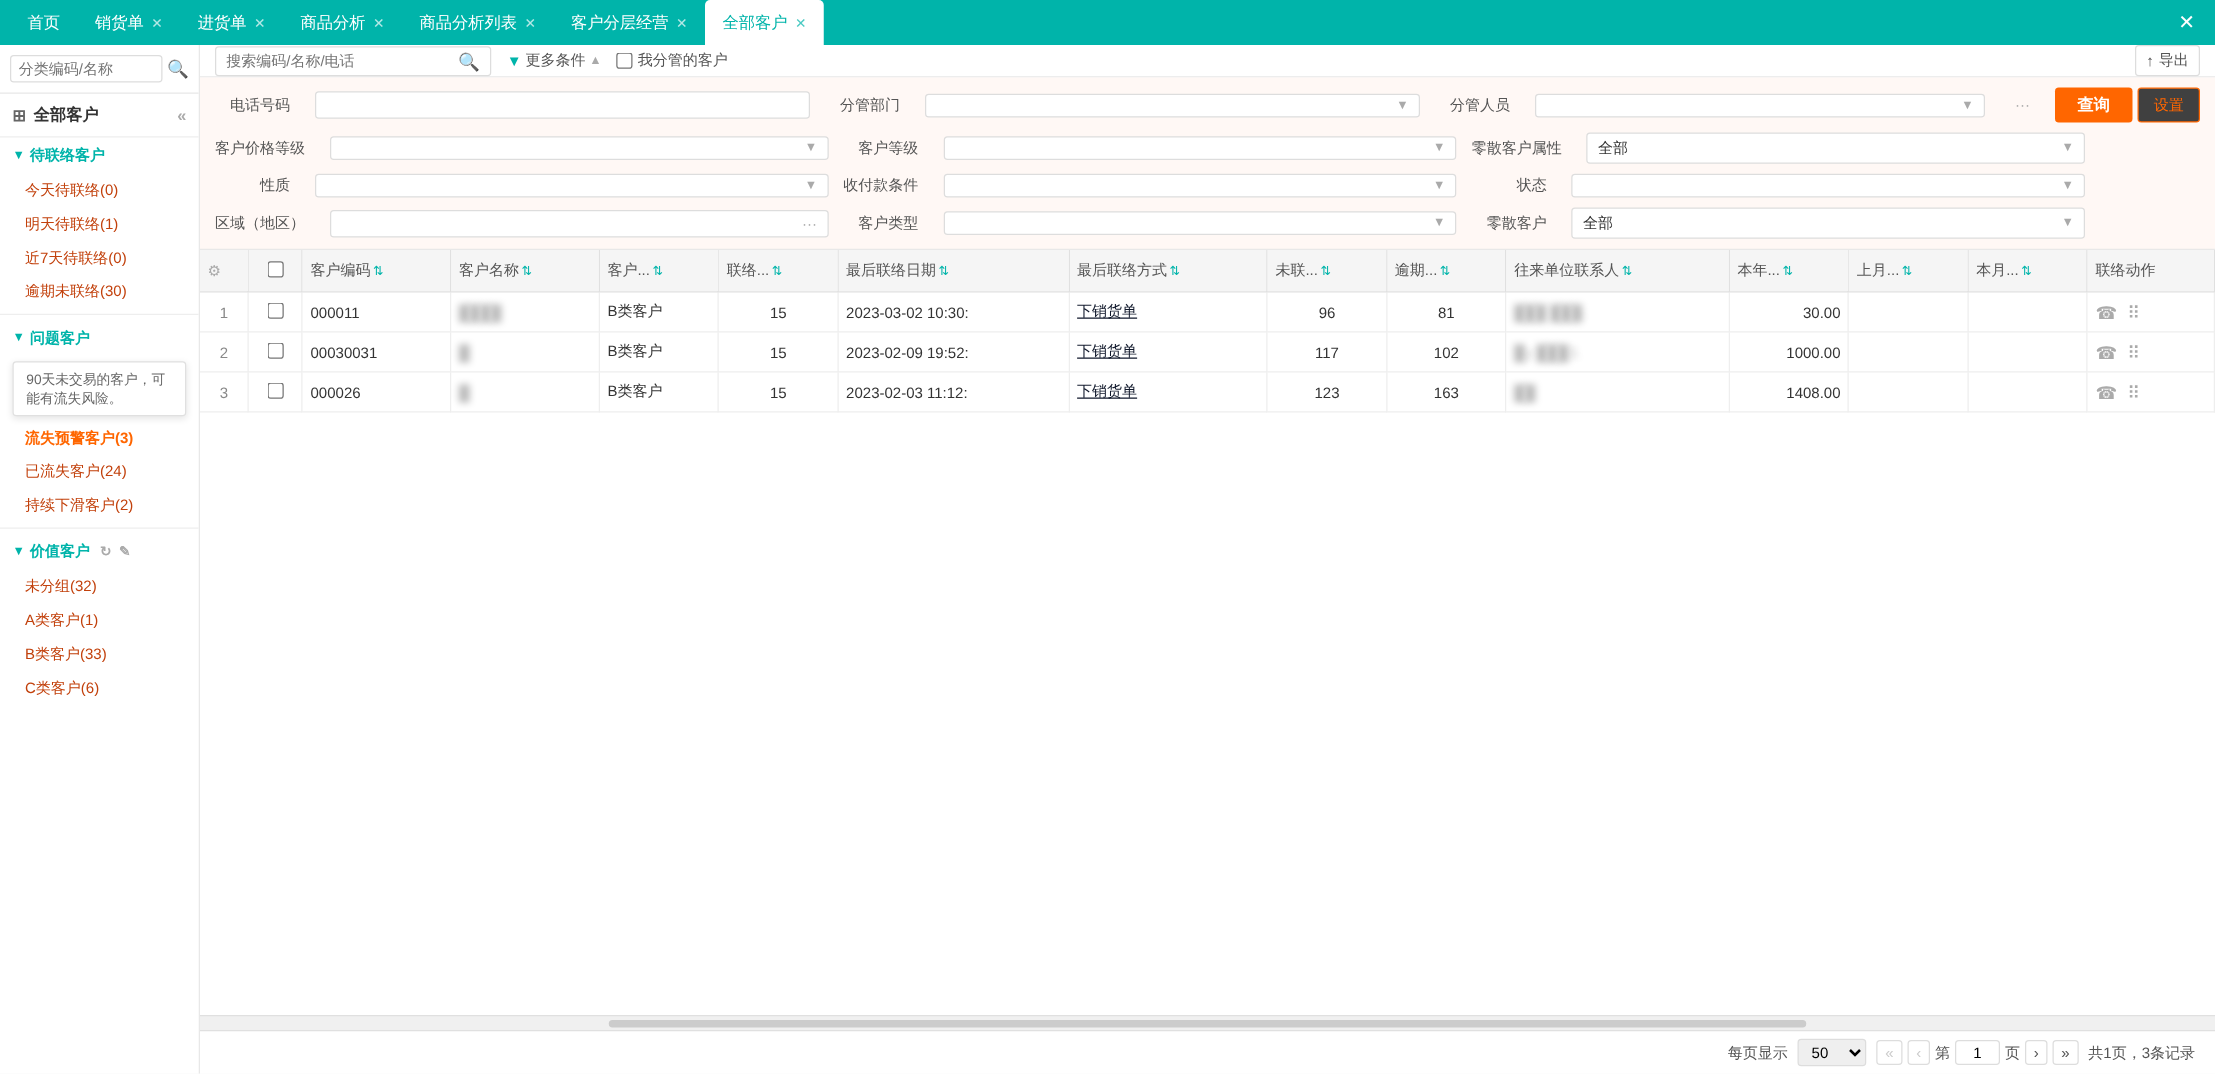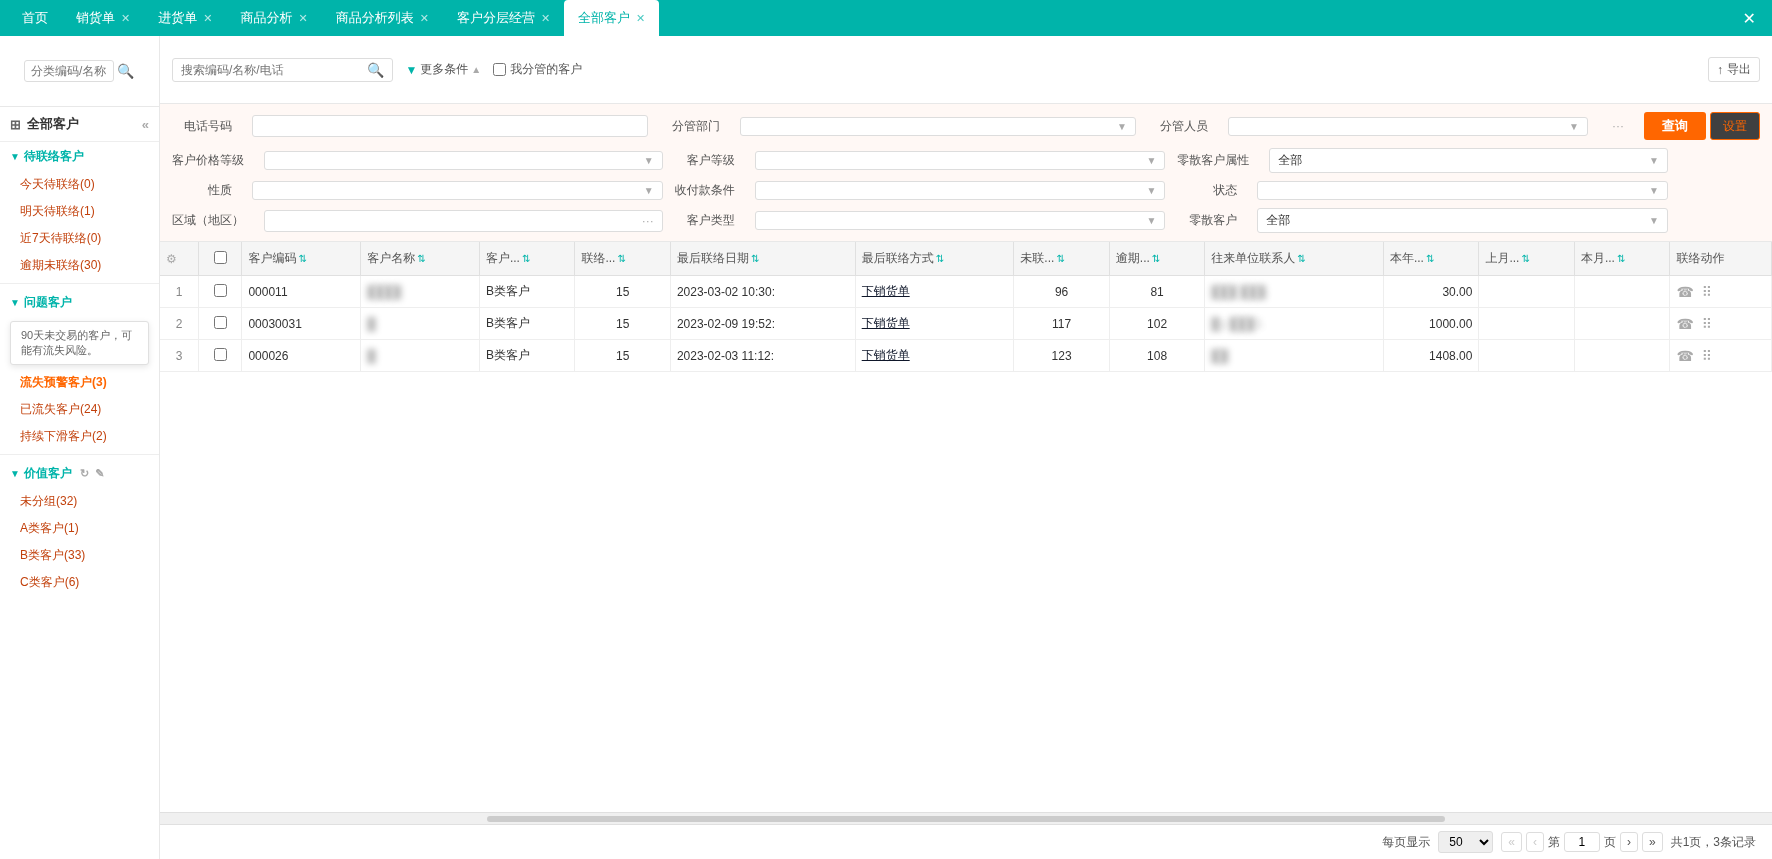--- a/index.html
+++ b/index.html
@@ -11,21 +11,21 @@
     .top-nav .nav-tab.active { background: #fff; color: #00b4aa; border-radius: 4px 4px 0 0; }
     .top-nav .nav-tab .close-icon { margin-left: 6px; font-size: 11px; opacity: 0.7; }
     .top-nav .nav-tab.home { background: transparent; color: #fff; }
     .top-nav .window-close { margin-left: auto; color: #fff; font-size: 16px; cursor: pointer; padding: 0 8px; }
 
     
     .main-layout { display: flex; height: calc(859px - 36px); }
 
     
     .sidebar { width: 160px; background: #fff; border-right: 1px solid #e8e8e8; overflow-y: auto; flex-shrink: 0; }
-    .sidebar-search { padding: 24px; border-bottom: 1px solid #e8e8e8; display: flex; align-items: center; gap: 4px; }
+    .sidebar-search { padding: 8px; border-bottom: 1px solid #e8e8e8; display: flex; align-items: center; gap: 4px; }
     .sidebar-search input { border: 1px solid #ddd; border-radius: 3px; padding: 3px 6px; width: 100%; font-size: 12px; outline: none; }
     .sidebar-search .search-icon { color: #aaa; font-size: 14px; }
     .sidebar-header { padding: 8px 10px; display: flex; align-items: center; gap: 6px; font-weight: bold; font-size: 13px; color: #333; border-bottom: 1px solid #eee; }
     .sidebar-header .grid-icon { color: #666; }
     .sidebar-header .collapse-icon { margin-left: auto; color: #aaa; cursor: pointer; }
 
     .sidebar-group { }
     .sidebar-group-title { padding: 6px 10px; color: #00b4aa; font-weight: bold; font-size: 12px; display: flex; align-items: center; gap: 4px; cursor: pointer; }
     .sidebar-group-title .arrow { font-size: 10px; }
     .sidebar-item { padding: 5px 10px 5px 20px; color: #c2410c; cursor: pointer; font-size: 12px; }
@@ -33,21 +33,21 @@
 
     .sidebar-group-2 { border-top: 1px solid #eee; margin-top: 4px; padding-top: 4px; }
     .tooltip-box { position: relative; background: #fff; border: 1px solid #e0e0e0; border-radius: 3px; padding: 6px 10px; margin: 4px 10px; font-size: 11px; color: #666; box-shadow: 0 2px 6px rgba(0,0,0,0.1); }
 
     .sidebar-group-3 { border-top: 1px solid #eee; margin-top: 4px; padding-top: 4px; }
 
     
     .content { flex: 1; display: flex; flex-direction: column; overflow: hidden; background: #fff; }
 
     
-    .filter-bar { padding: 21px 12px; display: flex; align-items: center; gap: 12px; border-bottom: 1px solid #e8e8e8; background: #fff; }
+    .filter-bar { padding: 0 12px; display: flex; align-items: center; gap: 12px; border-bottom: 1px solid #e8e8e8; background: #fff; }
     .filter-search { display: flex; align-items: center; gap: 6px; border: 1px solid #ddd; border-radius: 3px; padding: 3px 8px; background: #fff; }
     .filter-search input { border: none; outline: none; font-size: 12px; width: 180px; color: #999; }
     .filter-search .search-btn { color: #ff6600; cursor: pointer; font-size: 14px; }
     .filter-more { display: flex; align-items: center; gap: 3px; color: #555; cursor: pointer; font-size: 12px; }
     .filter-more .icon { color: #00b4aa; }
     .filter-checkbox { display: flex; align-items: center; gap: 4px; font-size: 12px; color: #555; cursor: pointer; }
     .filter-checkbox input { cursor: pointer; }
     .export-btn { margin-left: auto; display: flex; align-items: center; gap: 4px; color: #555; cursor: pointer; font-size: 12px; border: 1px solid #ddd; border-radius: 3px; padding: 3px 8px; }
 
     
@@ -367,21 +367,21 @@
             <tr>
     <td class="row-num td-center">3</td>
     <td class="checkbox-cell"><input type="checkbox" style=""></td>
     <td>000026</td>
     <td><span class="blurred">█</span></td>
     <td>B类客户</td>
     <td class="td-center">15</td>
     <td>2023-02-03 11:12:</td>
     <td><a class="td-link">下销货单</a></td>
     <td class="td-center">123</td>
-    <td class="td-center">108</td>
+    <td class="td-center">163</td>
     <td><span class="blurred">██</span></td>
     <td class="td-right">1408.00</td>
     <td></td>
     <td></td>
     <td>
       <div class="action-icons">
         <span class="icon" title="联络">☎</span>
         <span class="icon" title="更多">⠿</span>
       </div>
     </td>

